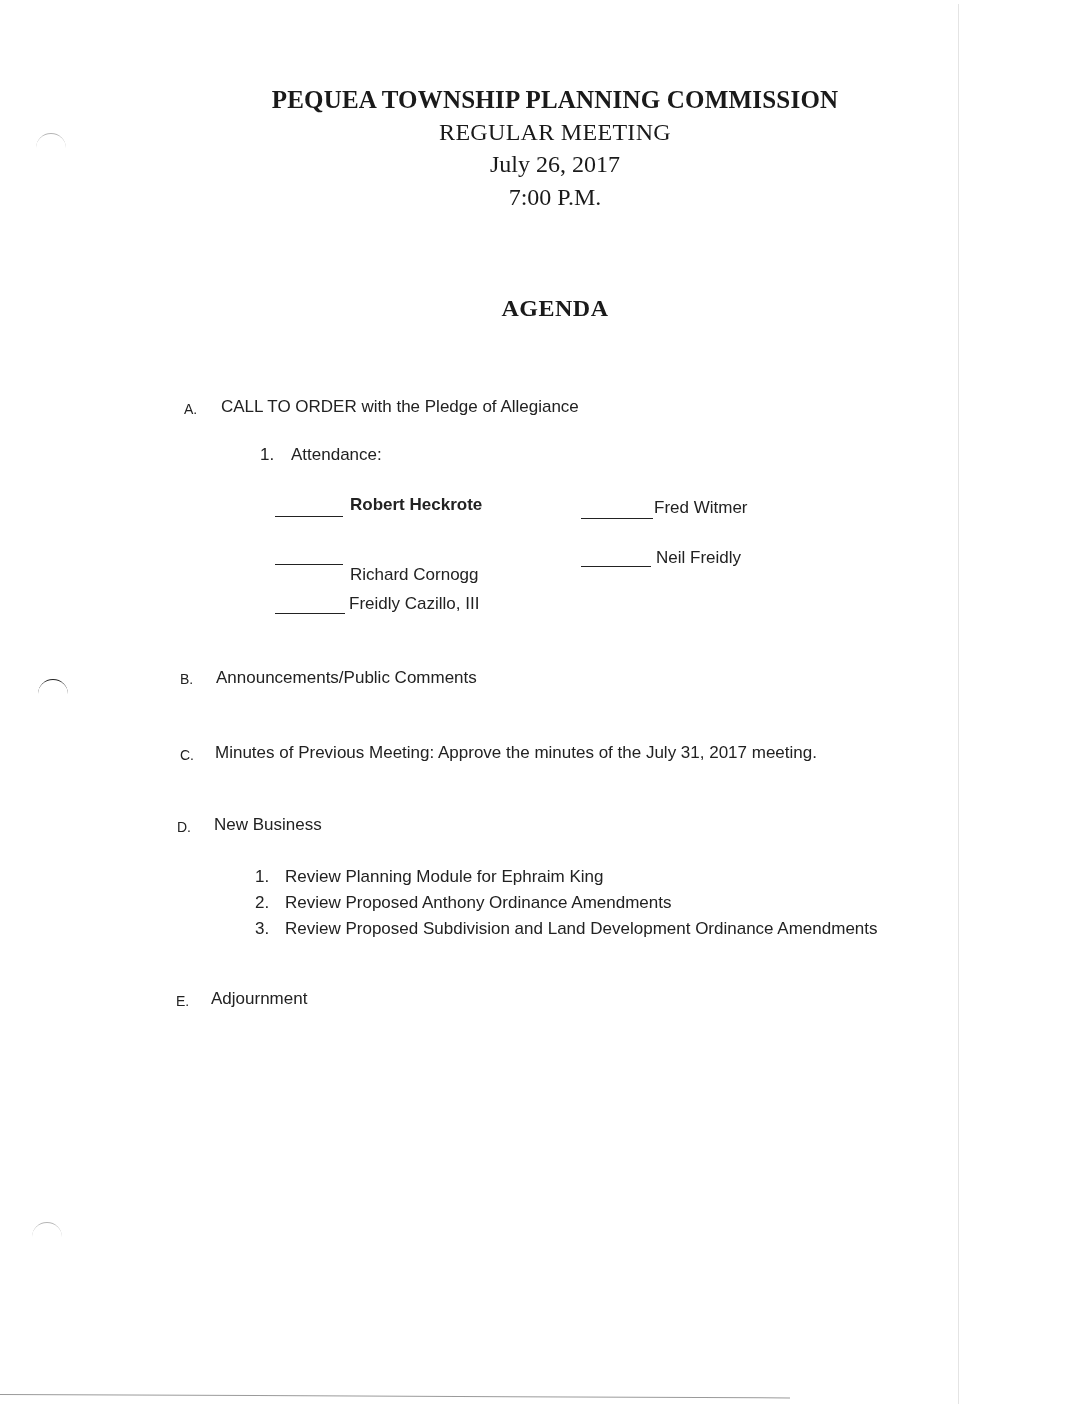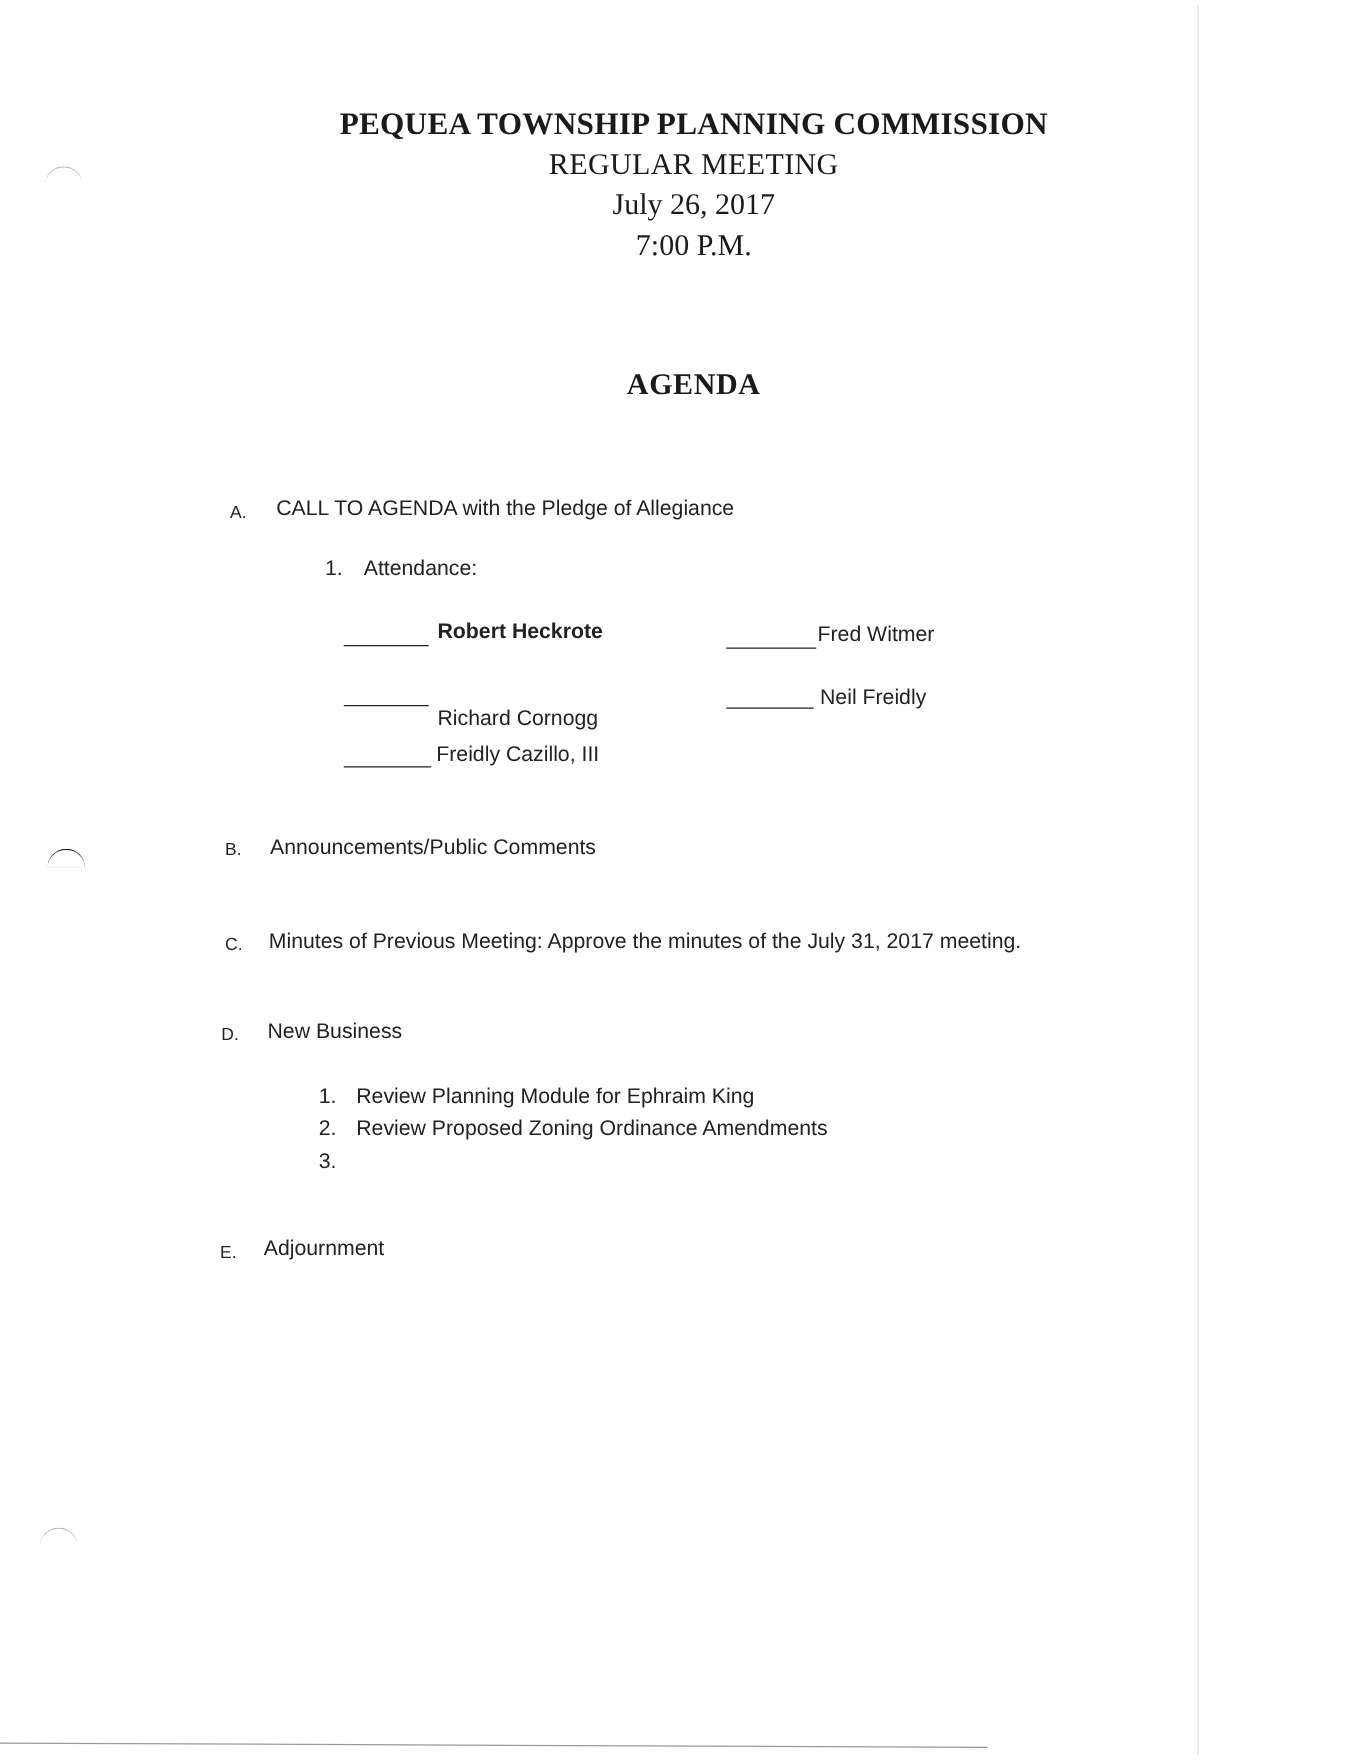--- a/index.html
+++ b/index.html
@@ -90,21 +90,21 @@
   <div class="fold-line"></div>
   <div class="bottom-edge"></div>
 
   <div class="hdr serif hdr-title">PEQUEA TOWNSHIP PLANNING COMMISSION</div>
   <div class="hdr serif hdr-sub">REGULAR MEETING</div>
   <div class="hdr serif hdr-date">July 26, 2017</div>
   <div class="hdr serif hdr-time">7:00 P.M.</div>
   <div class="hdr serif hdr-agenda">AGENDA</div>
 
   <div class="t sans letter" style="left:184px; top:401px;">A.</div>
-  <div class="t sans" style="left:221px; top:397px;">CALL TO AGENDA with the Pledge of Allegiance</div>
+  <div class="t sans" style="left:221px; top:397px;">CALL TO ORDER with the Pledge of Allegiance</div>
 
   <div class="t sans" style="left:260px; top:445px;">1.</div>
   <div class="t sans underline" style="left:291px; top:445px;">Attendance:</div>
 
   <div class="blank" style="left:275px; top:516px; width:68px;"></div>
   <div class="t sans" style="left:350px; top:495px;font-weight:bold;">Robert Heckrote</div>
 
   <div class="blank" style="left:581px; top:518px; width:72px;"></div>
   <div class="t sans" style="left:654px; top:498px;">Fred Witmer</div>
 
@@ -123,20 +123,21 @@
   <div class="t sans letter" style="left:180px; top:747px;">C.</div>
   <div class="t sans" style="left:215px; top:743px;">Minutes of Previous Meeting:  Approve the minutes of the July 31, 2017 meeting.</div>
 
   <div class="t sans letter" style="left:177px; top:819px;">D.</div>
   <div class="t sans" style="left:214px; top:815px;">New Business</div>
 
   <div class="t sans" style="left:255px; top:867px;">1.</div>
   <div class="t sans" style="left:285px; top:867px;">Review Planning Module for Ephraim King</div>
 
   <div class="t sans" style="left:255px; top:893px;">2.</div>
-  <div class="t sans" style="left:285px; top:893px;">Review Proposed Zoning Ordinance Amendments</div>
+  <div class="t sans" style="left:285px; top:893px;">Review Proposed Anthony Ordinance Amendments</div>
 
   <div class="t sans" style="left:255px; top:919px;">3.</div>
+  <div class="t sans" style="left:285px; top:919px;">Review Proposed Subdivision and Land Development Ordinance Amendments</div>
 
   <div class="t sans letter" style="left:176px; top:993px;">E.</div>
   <div class="t sans" style="left:211px; top:989px;">Adjournment</div>
 
 </div>
 
 </body></html>

